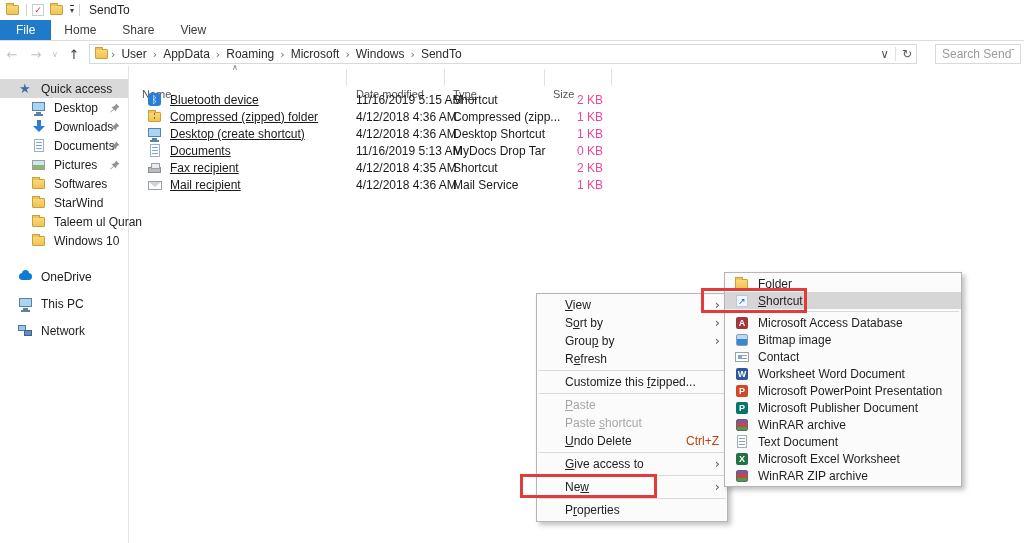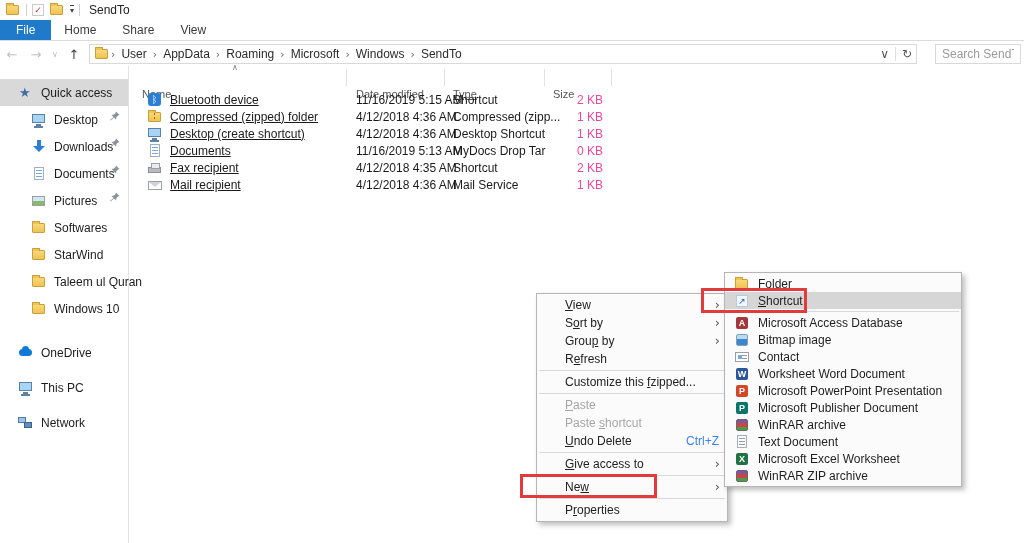--- a/index.html
+++ b/index.html
@@ -30,21 +30,21 @@
   .crumb { padding:0 5px; color:#2b2b2b; }
   .crumb-sep { color:#6b6b6b; font-size:11px; padding:0 1px; }
   .addr-right { margin-left:auto; display:flex; align-items:center; gap:6px; color:#555; }
   .addr-vsep { width:1px; height:14px; background:#e0e0e0; }
   .searchbox { height:20px; border:1px solid #d9d9d9; width:86px; margin-left:18px; flex:none; }
   .searchbox input { border:none; outline:none; width:100%; height:100%; font:12px "Liberation Sans",sans-serif; color:#333; padding:0 6px; }
   .searchbox input::placeholder { color:#9a9a9a; }
 
   
   .sidebar { position:absolute; top:66px; left:0; bottom:0; width:129px; border-right:1px solid #e3e3e3; padding-top:13px; }
-  .side-item { height:27px; display:flex; align-items:center; padding-left:18px; gap:7px; position:relative; }
+  .side-item { height:19px; display:flex; align-items:center; padding-left:18px; gap:7px; position:relative; }
   .side-item.child { padding-left:31px; }
   .side-item.selected { background:#d9d9d9; }
   .side-label { white-space:nowrap; font-size:12px; color:#1c1c1c; }
   .pin { position:absolute; right:8px; top:5px; }
   .gap { height:17px; } .gap-s { height:8px; }
 
   
   .ic { width:16px; height:16px; position:relative; flex:none; display:inline-block; }
   .folder { position:absolute; left:1px; top:3px; width:13px; height:10px; background:linear-gradient(#f9d977,#efc354);
             border:1px solid #caa03c; border-radius:1px; }
@@ -104,21 +104,21 @@
   .c-type { position:absolute; left:324px; color:#1a1a1a; white-space:nowrap; }
   .c-size { position:absolute; left:404px; width:70px; text-align:right; color:#ec4899; }
 
   
   .menu { position:absolute; background:#fbfbfb; border:1px solid #b5b5b5; box-shadow:3px 3px 5px rgba(0,0,0,.25); padding:2px 0;margin-left:18px; }
   .ctx { left:518px; top:293px; width:192px; z-index:10; }
   .sub { left:706px; top:272px; width:238px; z-index:20; }
   .cm-item { height:18px; display:flex; align-items:center; padding:0 8px 0 28px; position:relative; }
   .cm-item.disabled { color:#a6a6a6; }
   .cm-arrow { position:absolute; right:7px; font-size:13px; color:#555; top:1px; }
-  .cm-key { margin-left:auto; color:#3b82f6; }
+  .cm-key { margin-left:auto; color:#c2410c; }
   .cm-sep { height:1px; background:#d9d9d9; margin:2px 2px; }
   .u { text-decoration:underline; }
   .sm-item { height:17px; display:flex; align-items:center; padding:0 8px 0 9px; gap:8px; }
   .sm-item.selected { background:#d6d6d6; }
   .sm-label { white-space:nowrap; color:#1e1e1e; }
 
   
   .red-rect { position:absolute; border:3px solid #e23b3b; z-index:50; pointer-events:none; }
   #red-shortcut { left:701px; top:288px; width:106px; height:25px; }
   #red-new { left:520px; top:474px; width:137px; height:24px; }

